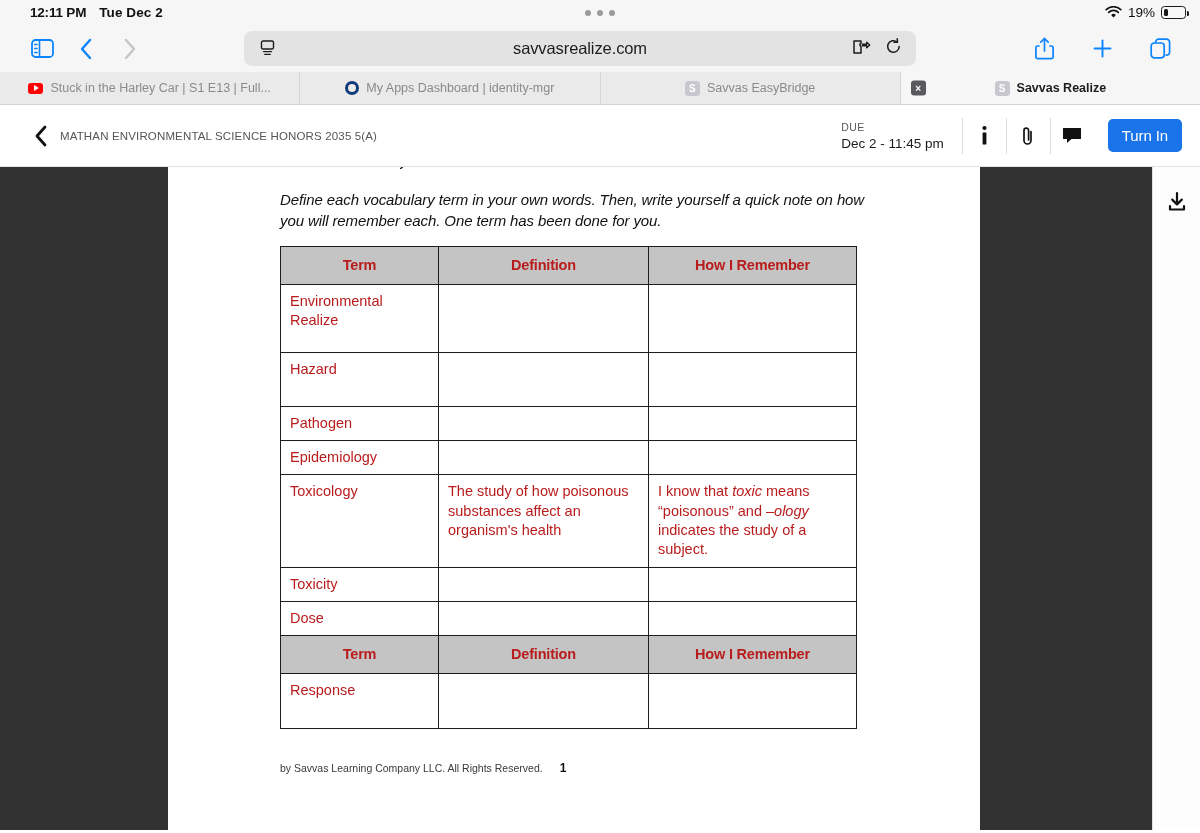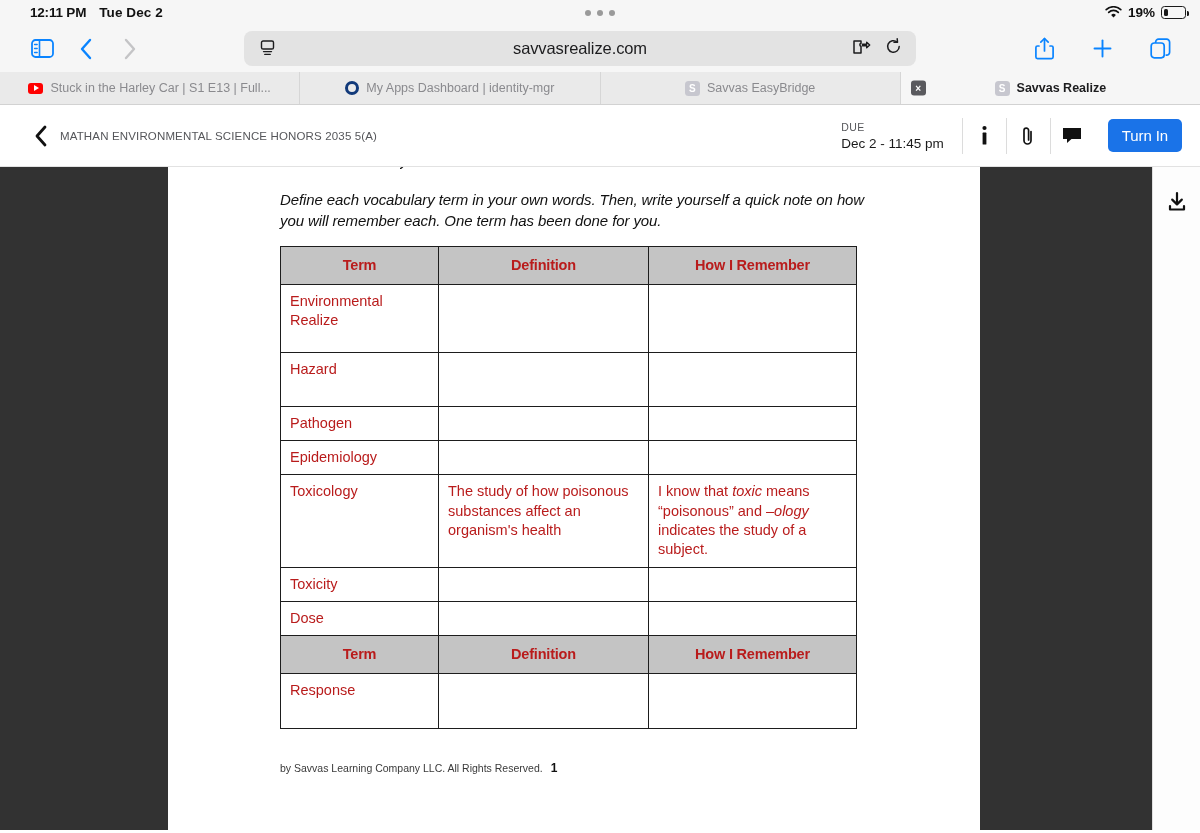--- a/index.html
+++ b/index.html
@@ -12,21 +12,21 @@
   .screen { width: 1200px; height: 833px; position: relative; background: #f6f6f6; }
 
   
   .statusbar {
     height: 25px; background: #f6f6f6;
     display: flex; align-items: center; justify-content: space-between;
     padding: 0 14px 0 30px; position: relative;
   }
   .sb-left { display: flex; align-items: center; gap: 13px; font-size: 13.5px; font-weight: 600; color: #111; letter-spacing: 0.1px;}
   .sb-time { letter-spacing: -0.2px; }
-  .sb-right { display: flex; align-items: center; gap: 6px; font-size: 13.5px; font-weight: 700; color: #111;}
+  .sb-right { display: flex; align-items: center; gap: 6px; font-size: 13.5px; font-weight: 400; color: #111;}
   .sb-dots { position: absolute; left: 0; right: 0; top: 0; height: 25px; display: flex; align-items: center; justify-content: center; gap: 6px; pointer-events: none;}
   .sb-dots i { width: 6px; height: 6px; border-radius: 50%; background: #9a9a9a; display: block;}
   .wifi { width: 17px; height: 13px; position: relative; display:inline-block;}
   .battery { width: 25px; height: 12.5px; border: 1.5px solid #1a1a1a; border-radius: 3.5px; position: relative; display:inline-block;}
   .battery::after { content:""; position: absolute; right: -4px; top: 3.5px; width: 2px; height: 5px; background: #1a1a1a; border-radius: 0 1.5px 1.5px 0;}
   .battery .lvl { position: absolute; left: 1.5px; top: 1.5px; bottom: 1.5px; width: 19%; background: #1a1a1a; border-radius: 1.5px;}
 
   
   .toolbar {
     height: 47px; background: #f6f6f6;
@@ -115,21 +115,21 @@
     font-size: 14.5px; color: #b91c1c; vertical-align: top; line-height: 1.33;
   }
   table.vocab th {
     background: #c4c4c4; text-align: center; font-weight: 700; font-size: 14.5px;
     padding: 9px 6px; letter-spacing: -0.2px;
   }
   col.c-term { width: 158px; }
   col.c-def  { width: 210px; }
   col.c-how  { width: 208px; }
   .footer-note {
-    margin-top: 32px; display: flex; align-items: baseline; gap: 8px;
+    margin-top: 32px; display: flex; align-items: baseline; gap: 17px;
     font-size: 10.5px; color: #3a3a3a;
   }
   .footer-page { font-size: 12px; font-weight: 700; color: #111;}
 
   
   .homebar { height: 36px; background: #ffffff; display:flex; align-items:center; justify-content:center;}
 </style>
 </head>
 <body>
 

